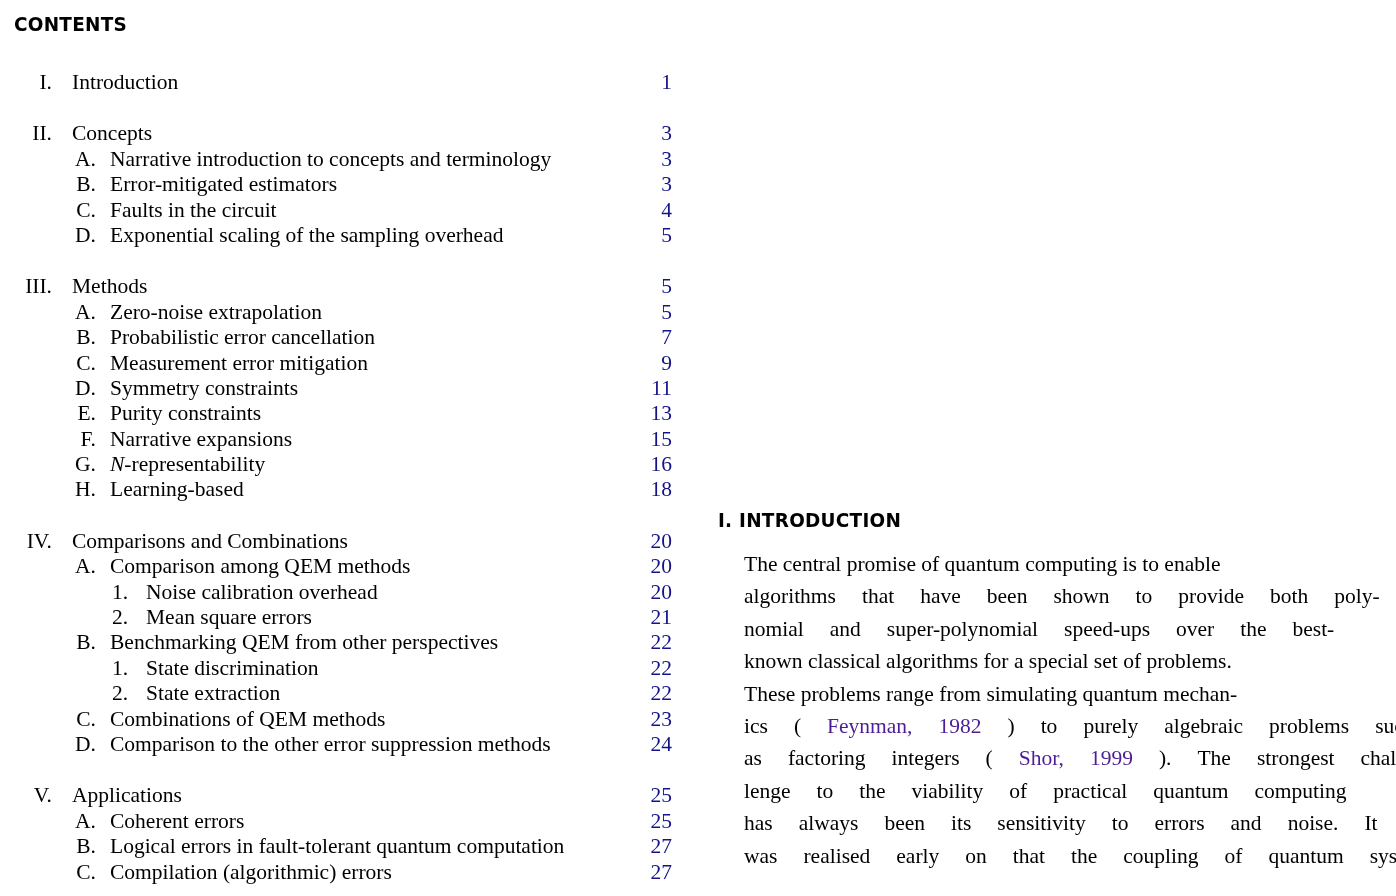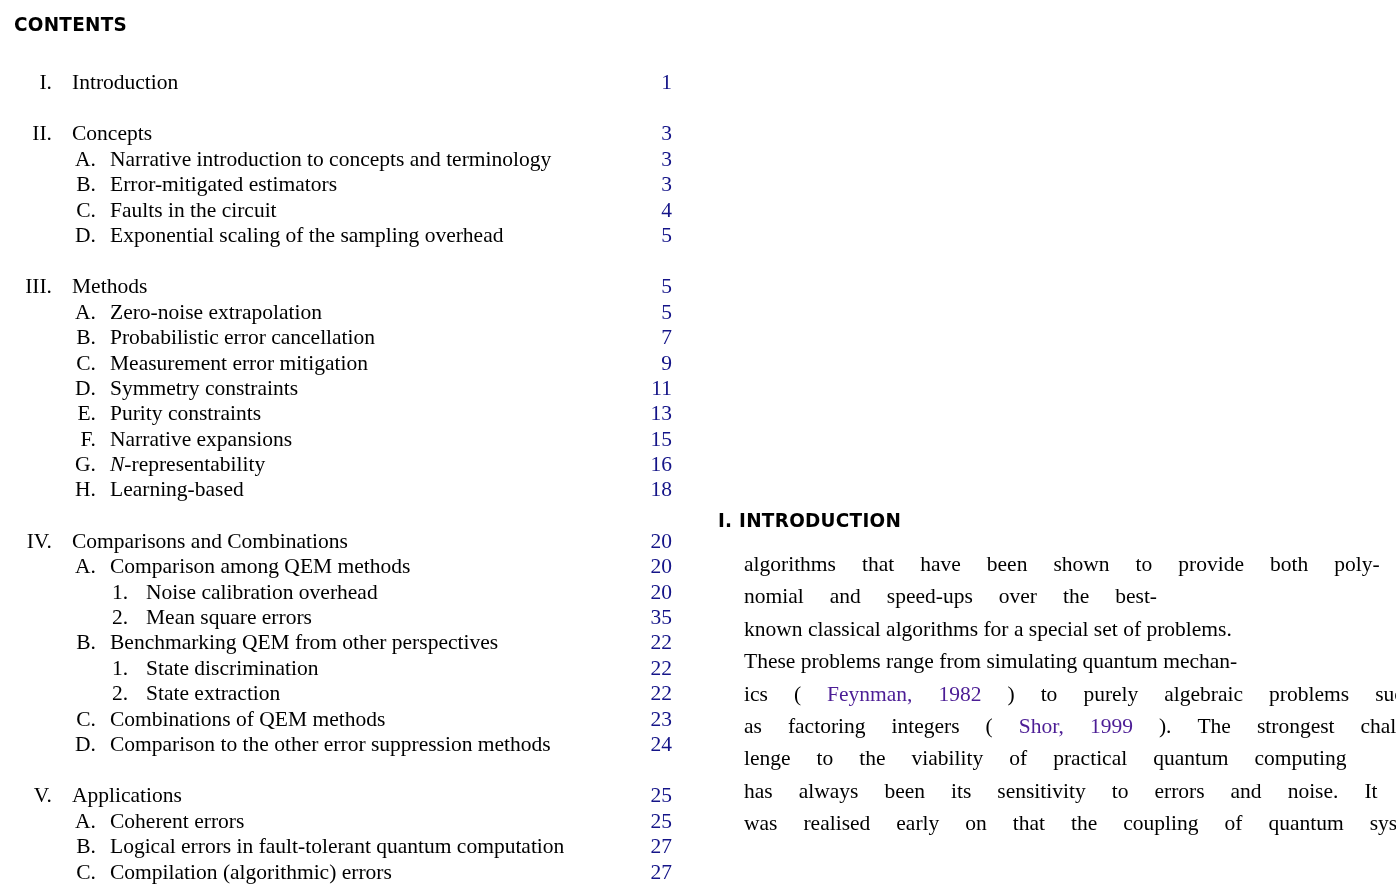--- a/index.html
+++ b/index.html
@@ -215,21 +215,21 @@
           <span class="toc-page">20</span>
         </div>
         <div class="toc-row lvl-digit">
           <span class="toc-num">1.</span>
           <span class="toc-label">Noise calibration overhead</span>
           <span class="toc-page">20</span>
         </div>
         <div class="toc-row lvl-digit">
           <span class="toc-num">2.</span>
           <span class="toc-label">Mean square errors</span>
-          <span class="toc-page">35</span>
+          <span class="toc-page">21</span>
         </div>
         <div class="toc-row lvl-letter">
           <span class="toc-num">B.</span>
           <span class="toc-label">Benchmarking QEM from other perspectives</span>
           <span class="toc-page">22</span>
         </div>
         <div class="toc-row lvl-digit">
           <span class="toc-num">1.</span>
           <span class="toc-label">State discrimination</span>
           <span class="toc-page">22</span>
@@ -273,34 +273,36 @@
   </div>
 
   <div class="col col-right">
     
   </div>
 
   <div id="intro-heading" class="sec-head">I. INTRODUCTION</div>
 
   <div class="body-col">
     <p id="intro-paragraph">
+        <span class="bodyline" style="text-indent: 26px;"><span style="white-space: pre;">The central promise of quantum computing is to enable</span></span>
         <span class="bodyline j">
           <span>algorithms</span>
           <span>that</span>
           <span>have</span>
           <span>been</span>
           <span>shown</span>
           <span>to</span>
           <span>provide</span>
           <span>both</span>
           <span>poly-</span>
         </span>
         <span class="bodyline j">
           <span>nomial</span>
           <span>and</span>
+          <span>super-polynomial</span>
           <span>speed-ups</span>
           <span>over</span>
           <span>the</span>
           <span>best-</span>
         </span>
         <span class="bodyline"><span style="white-space: pre;">known classical algorithms for a special set of problems.</span></span>
         <span class="bodyline"><span style="white-space: pre;">These problems range from simulating quantum mechan-</span></span>
         <span class="bodyline j">
           <span>ics</span>
           <span>(</span>

